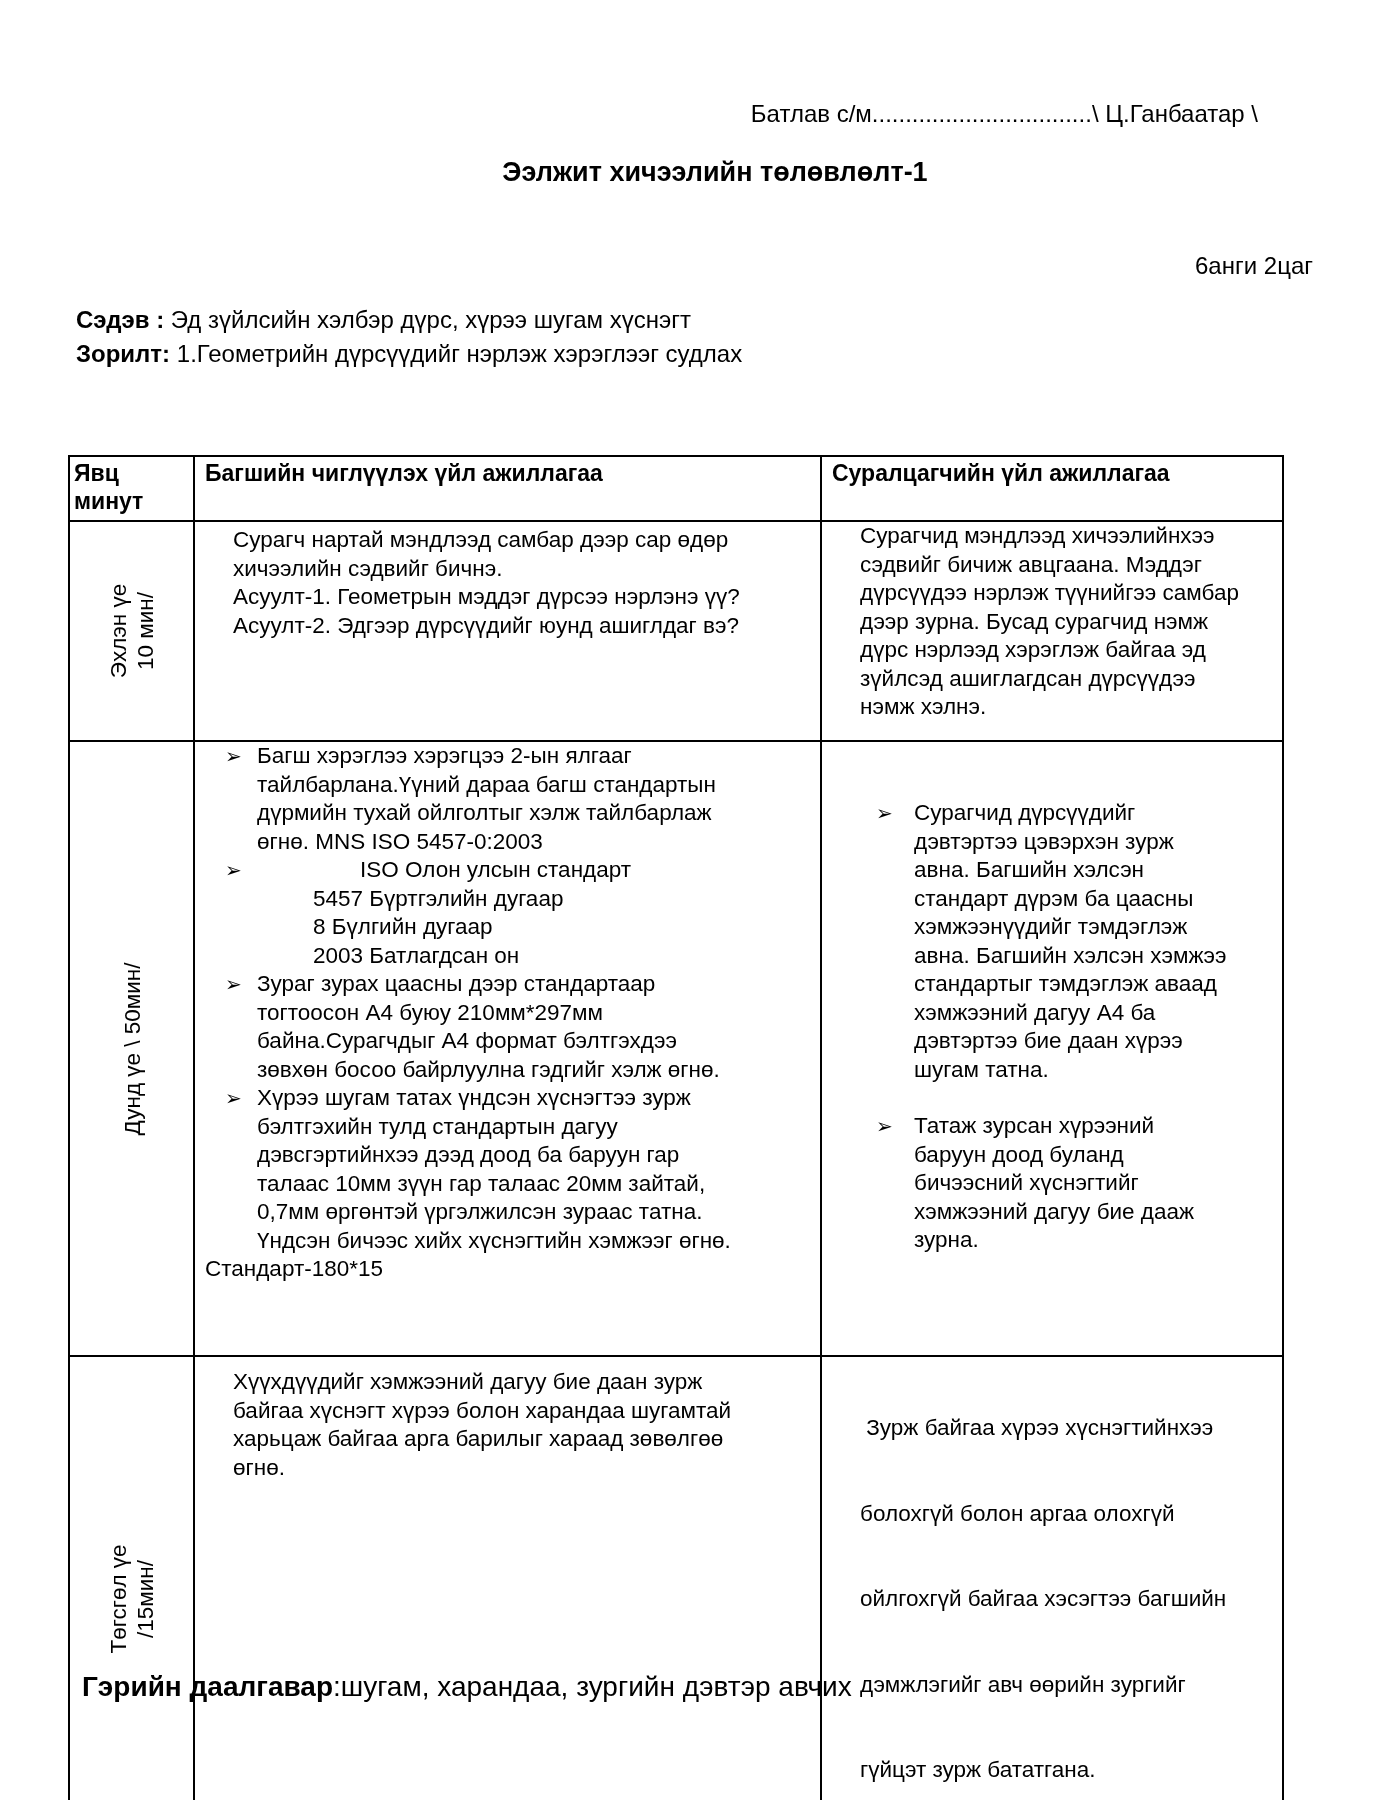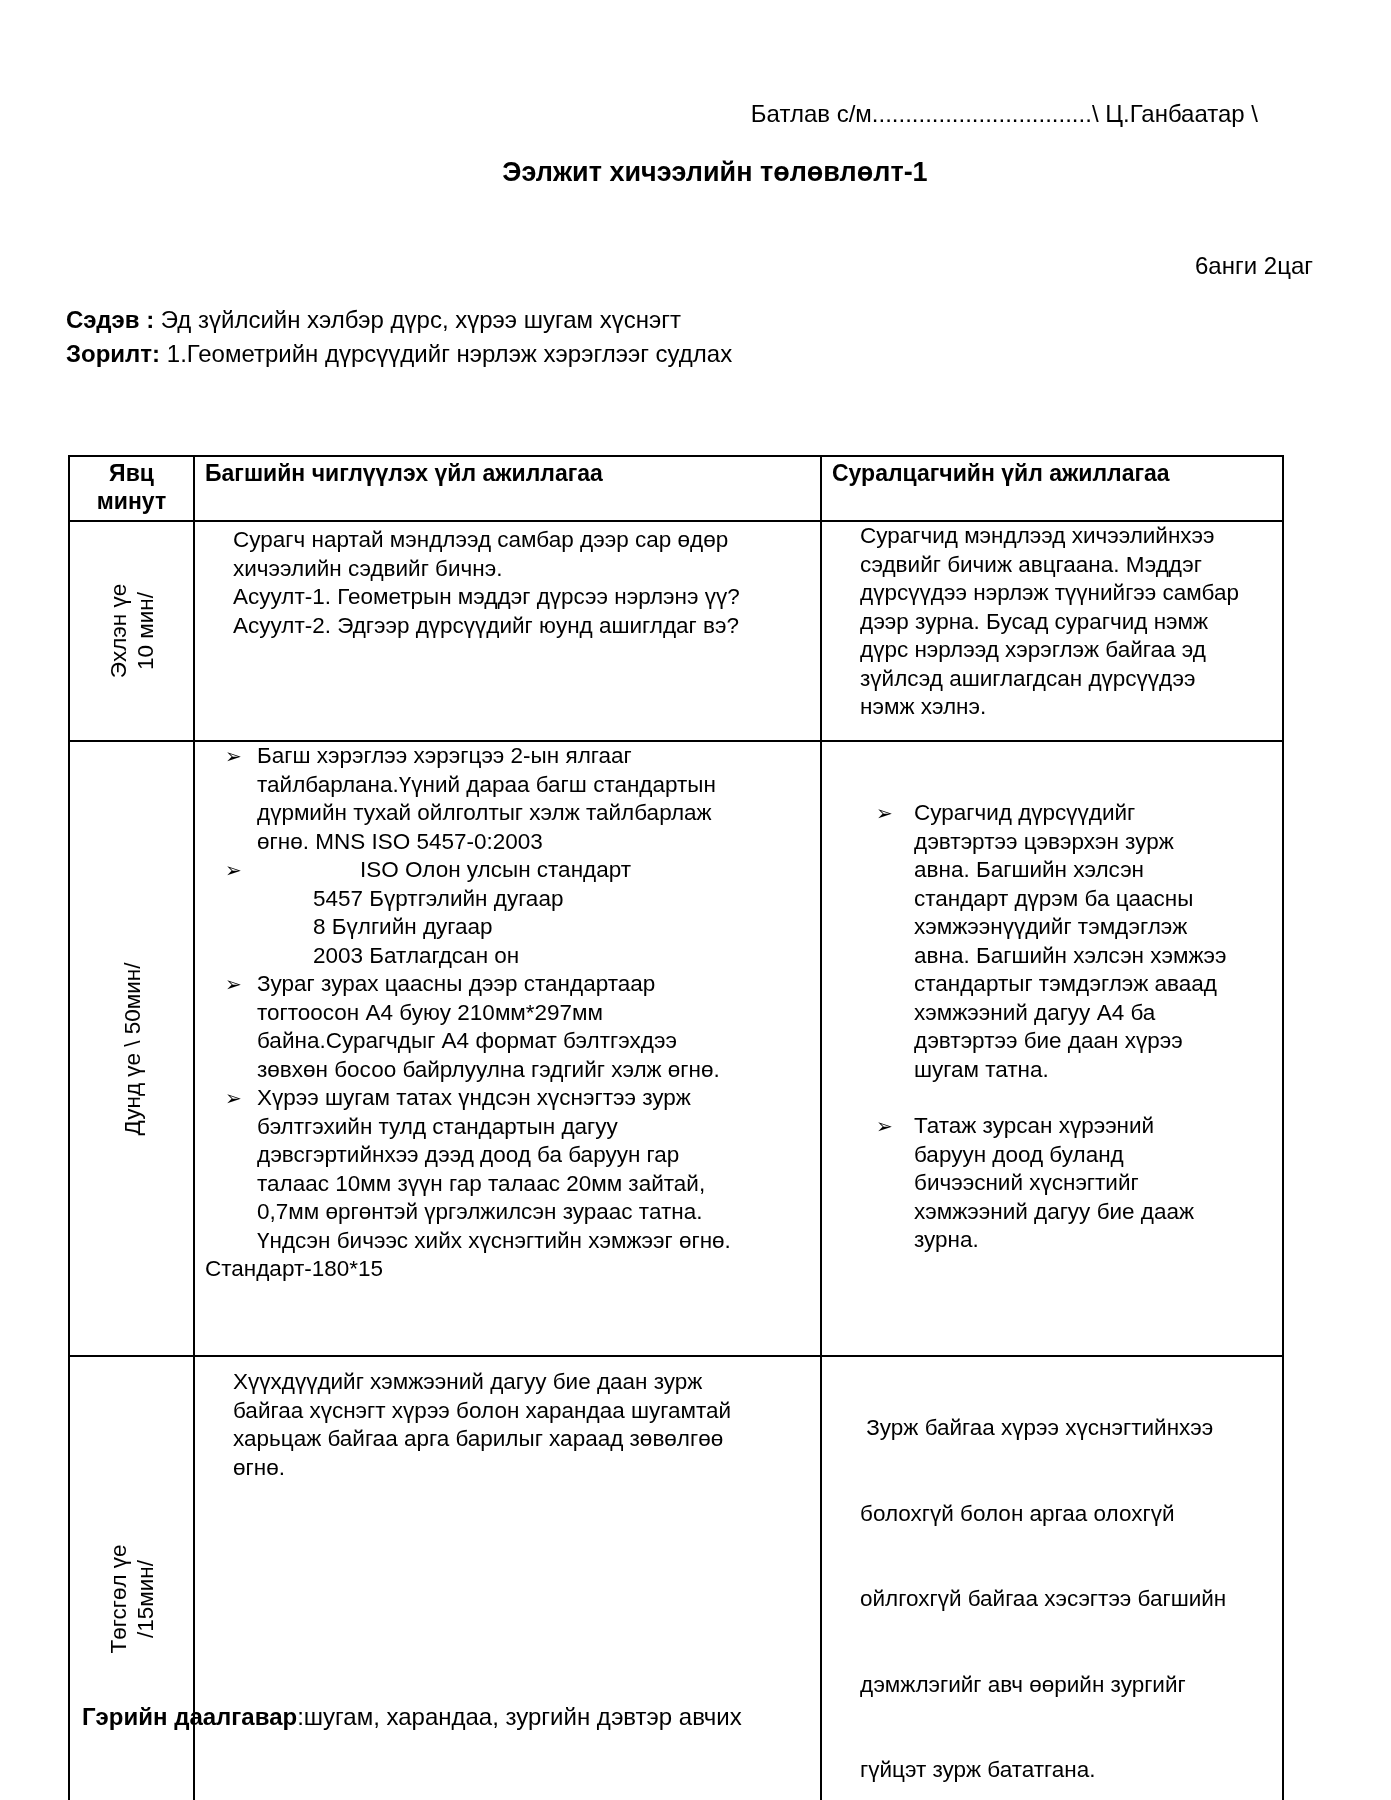--- a/index.html
+++ b/index.html
@@ -2,27 +2,27 @@
 <html><head>
 <meta charset="utf-8">
 <style>
   html, body { margin: 0; padding: 0; background: #ffffff; }
   body { width: 1391px; height: 1800px; position: relative; overflow: hidden;
          font-family: "Liberation Sans", sans-serif; color: #000; }
   .abs { position: absolute; }
   .approval { right: 133px; top: 100px; font-size: 24px; white-space: nowrap; }
   .title { left: 0; width: 1430px; top: 157px; text-align: center; font-size: 27px; font-weight: bold; }
   .grade { right: 78px; top: 252px; font-size: 24px; text-align: right; }
-  .meta { left: 66px; top: 303px; font-size: 24px; line-height: 34px; }
+  .meta { left: 76px; top: 303px; font-size: 24px; line-height: 34px; }
   .meta b { font-weight: bold; }
   table.plan { position: absolute; left: 68px; top: 455px; width: 1214px;
                border-collapse: collapse; table-layout: fixed; font-size: 22.5px; line-height: 28.5px; }
   table.plan td, table.plan th { border: 2px solid #000; vertical-align: top; padding: 0; }
   th { text-align: left; font-weight: bold; font-size: 23px; padding: 2px 8px 0 10px !important; }
-  th.c1 { text-align: center; line-height: 28px; padding: 2px 4px 0 4px !important; }
+  th.c1 { line-height: 28px; padding: 2px 4px 0 4px !important; }
   .vcell { position: relative; }
   .vlabel { position: absolute; left: 50%; top: 50%; transform: translate(-50%, -50%) rotate(-90deg);
             white-space: nowrap; text-align: center; font-size: 22.5px; line-height: 27px; }
   .cell-pad { padding: 4px 10px 0 10px; margin-left: 28px; }
   ul.arrow { list-style: none; margin: 0; padding: 0; }
   ul.arrow li { position: relative; padding-left: 52px; }
   ul.arrow li .bullet { position: absolute; left: 20px; top: 0; font-size: 20px; }
 </style>
 </head>
 <body>
@@ -172,15 +172,15 @@
         <div>ойлгохгүй байгаа хэсэгтээ багшийн</div>
         <div>дэмжлэгийг авч өөрийн зургийг</div>
         <div>гүйцэт зурж бататгана.</div>
       </div>
     </td>
   </tr>
 
 </tbody>
   </table>
 
-<div class="abs" style="left:82px; top:1671px; font-size:24px;margin-top:32px;">
+<div class="abs" style="left:82px; top:1671px; font-size:28px;">
   <b>Гэрийн даалгавар</b><span>:шугам, харандаа, зургийн дэвтэр авчих</span>
 </div>
 
 </body></html>

